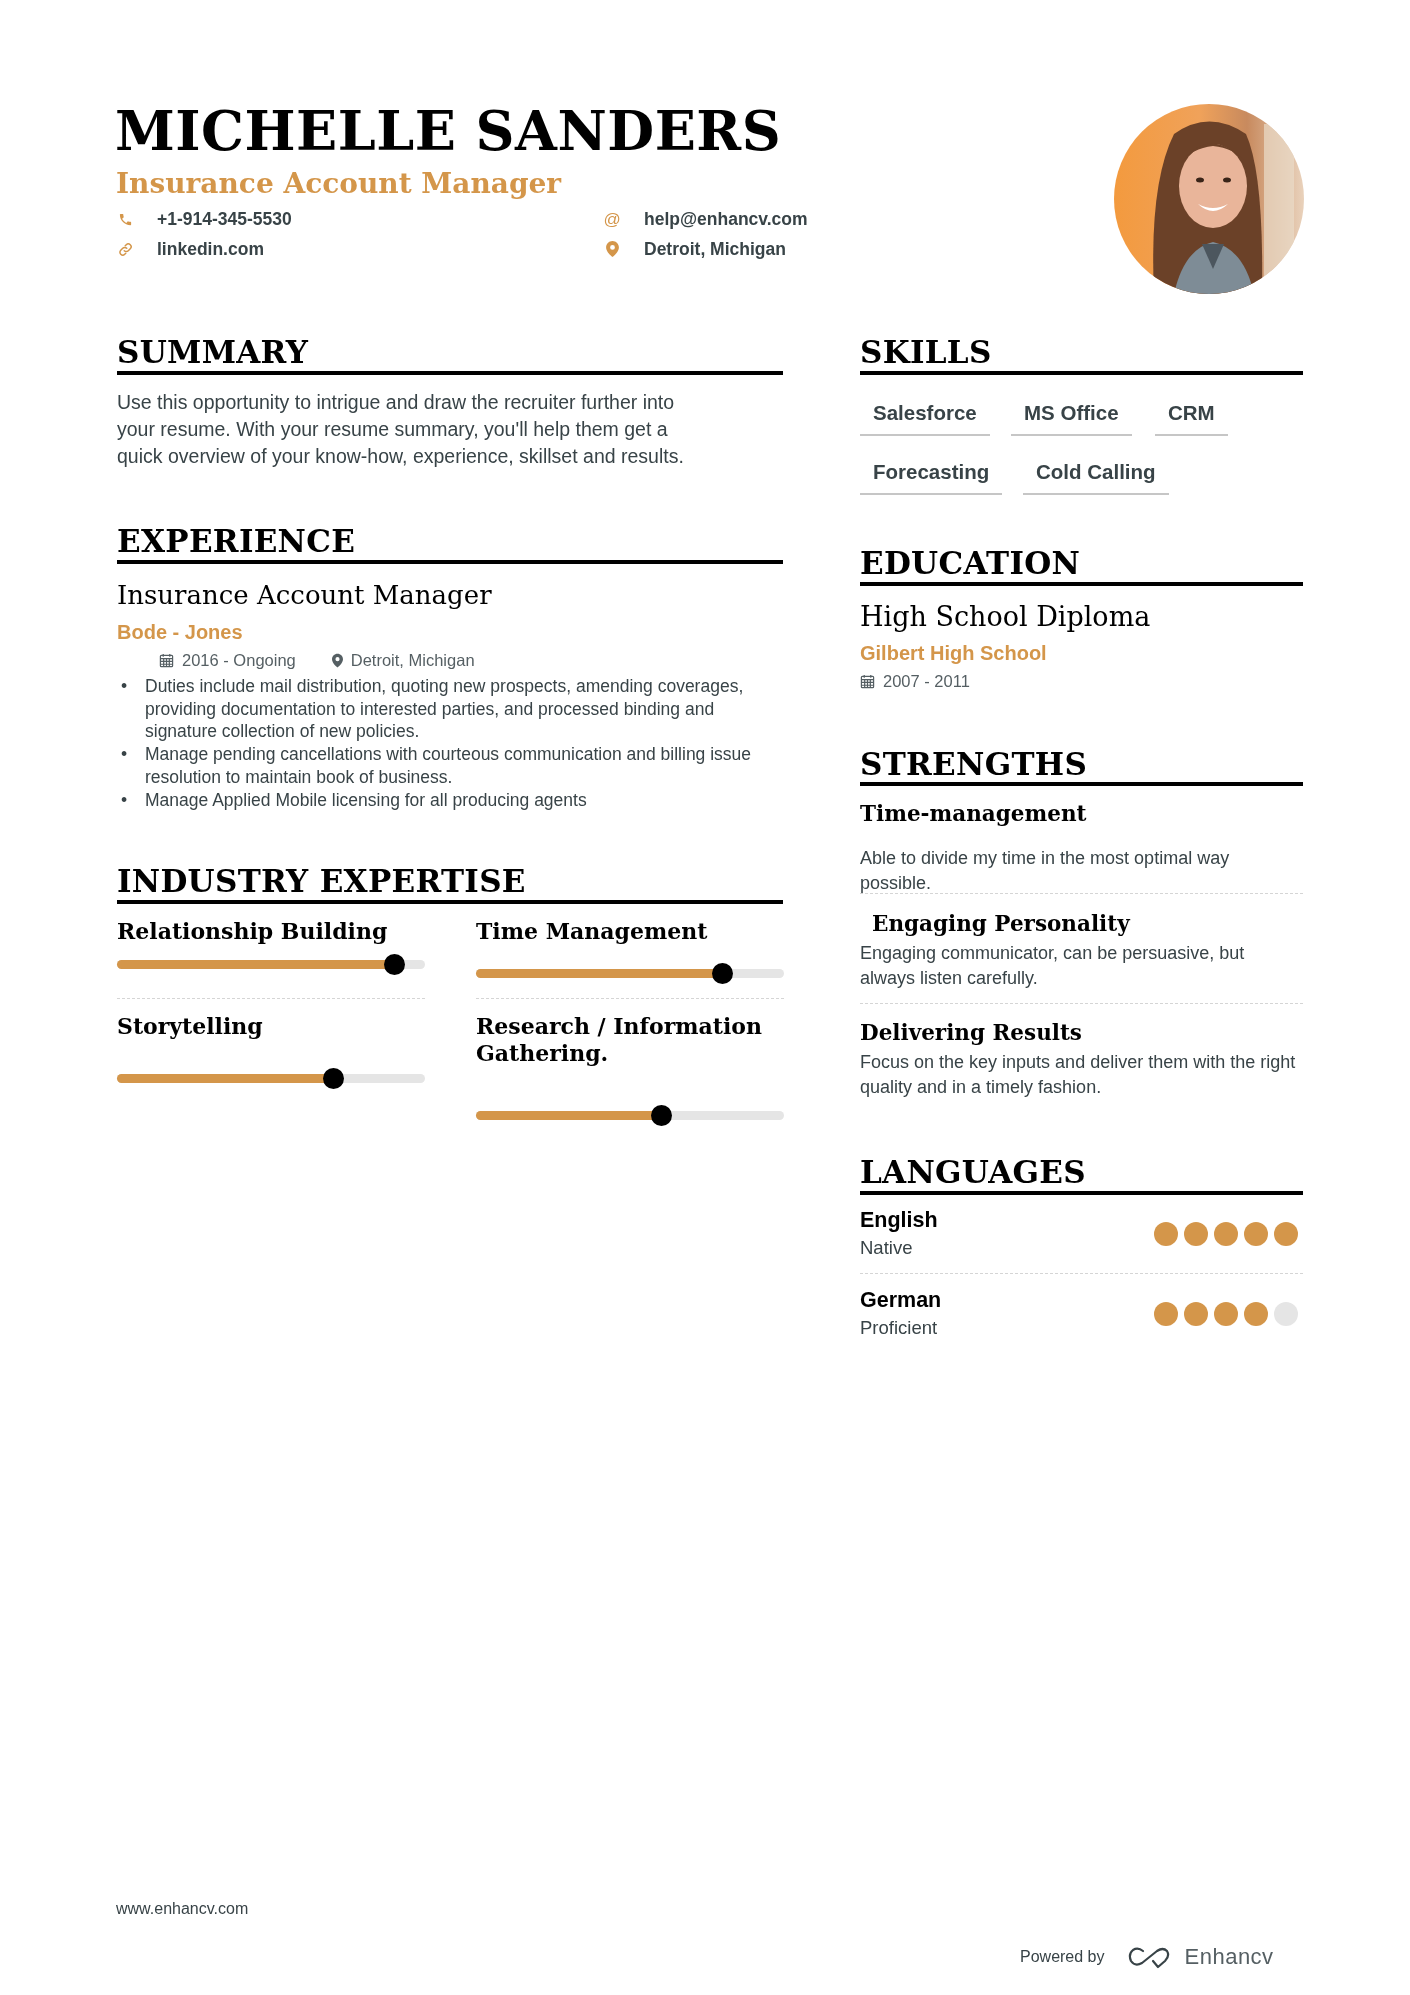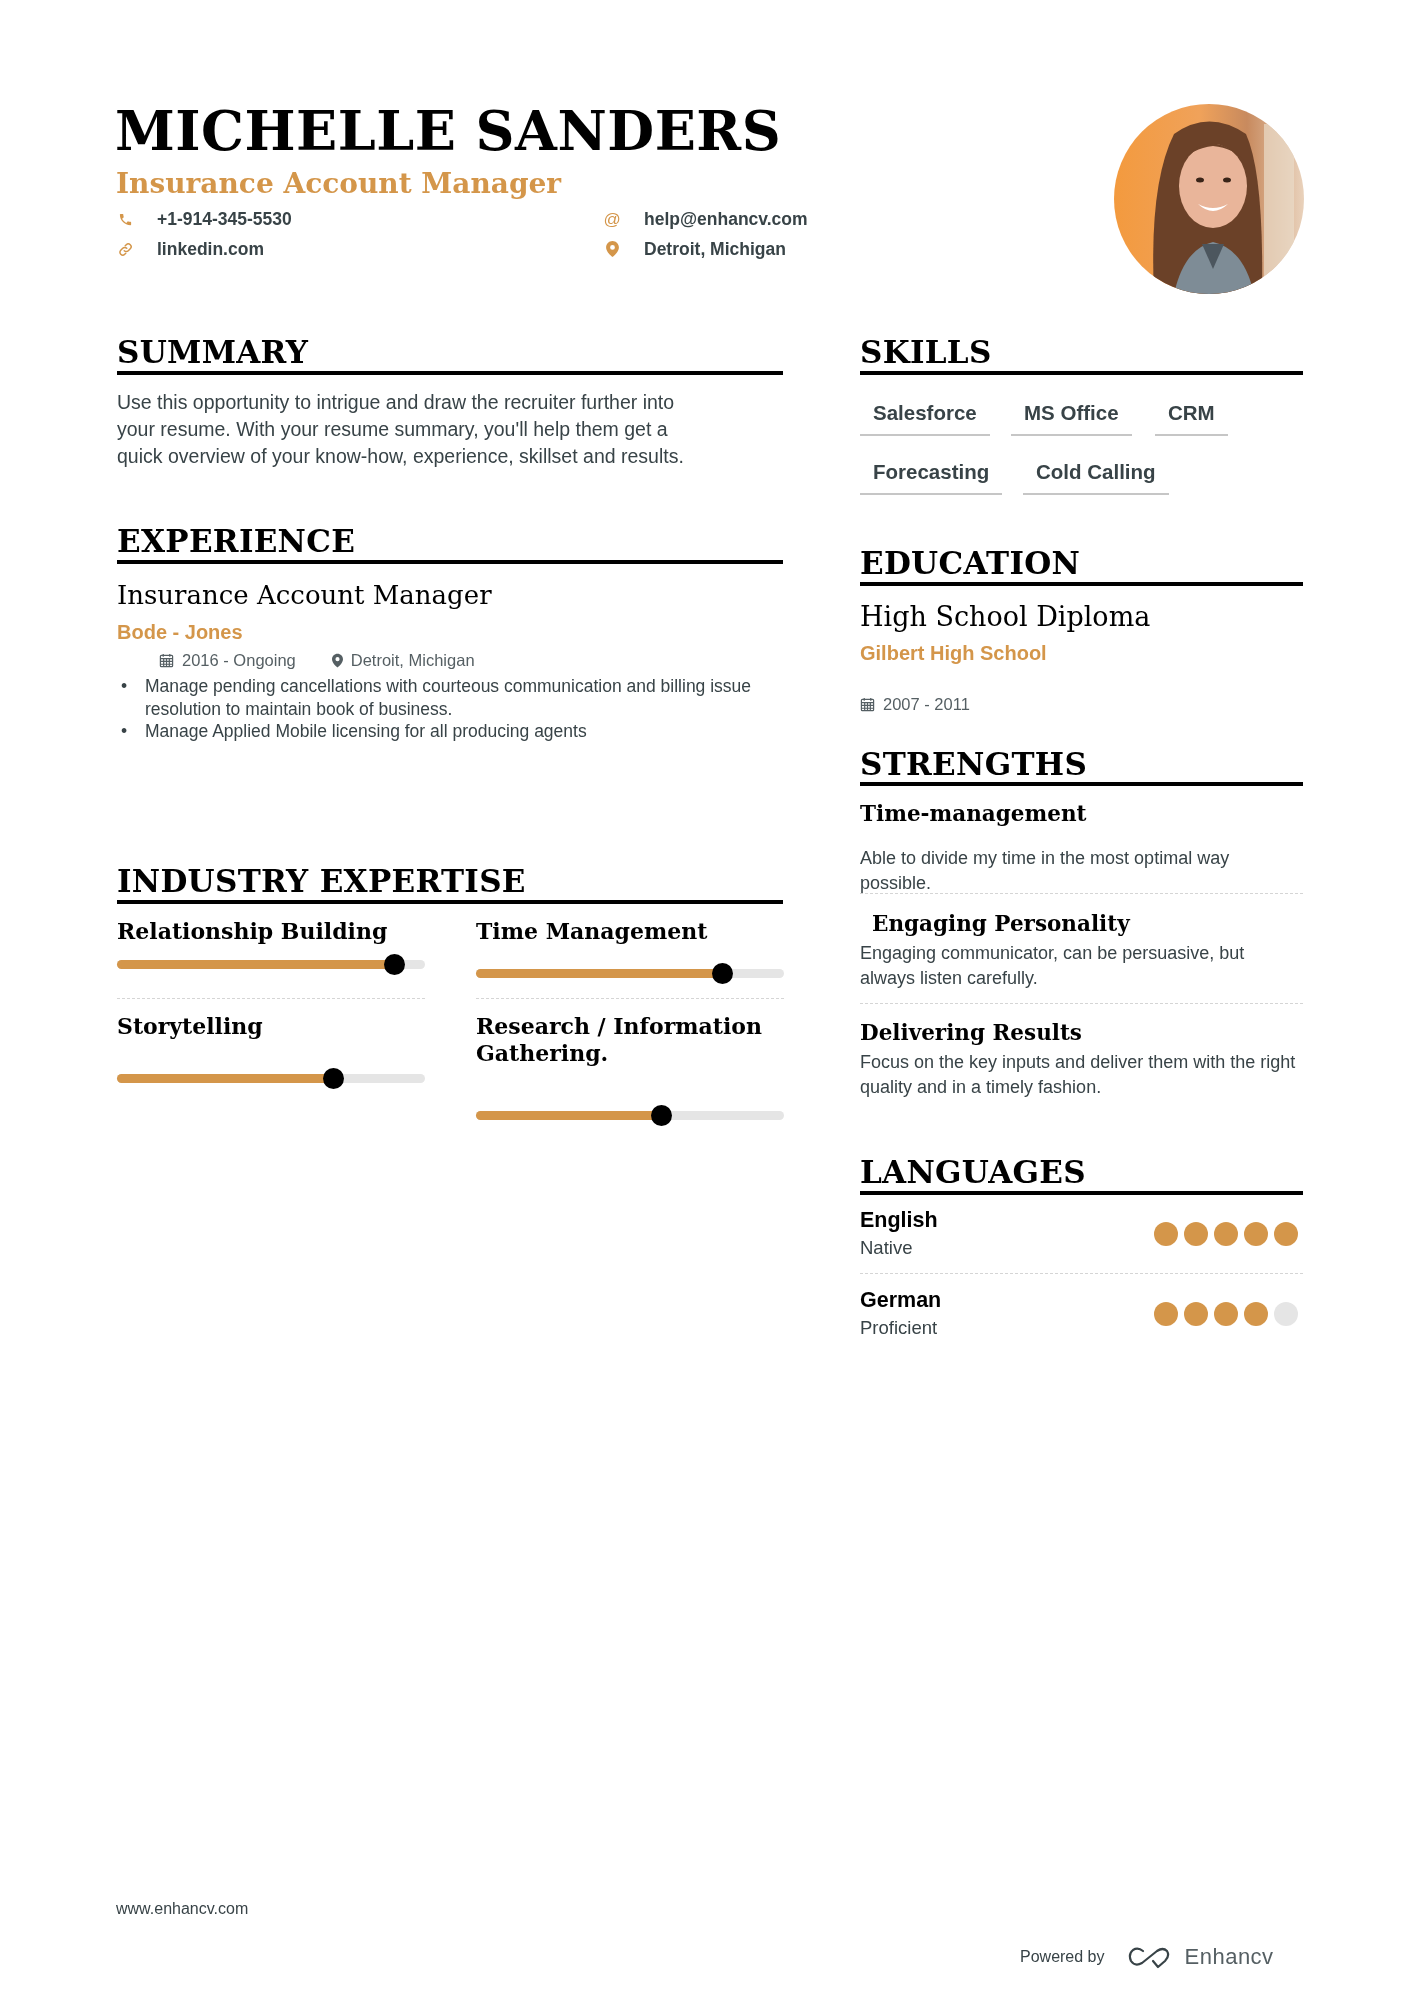--- a/index.html
+++ b/index.html
@@ -142,20 +142,21 @@
   <span>2016 - Ongoing</span>
   <span style="width:20px;"></span>
   <span class="ic">
     <svg width="11" height="15" viewBox="0 0 24 30">
         <path fill="#555f63" d="M12 0C5.4 0 0 5.4 0 12c0 9 12 18 12 18s12-9 12-18C24 5.4 18.6 0 12 0zm0 16.5a4.5 4.5 0 1 1 0-9 4.5 4.5 0 0 1 0 9z"></path>
       </svg>
   </span>
   <span>Detroit, Michigan</span>
 </div>
 <ul class="abs bullets" style="left:117px; top:675px; width:670px;">
+  <li>Duties include mail distribution, quoting new prospects, amending coverages, providing documentation to interested parties, and processed binding and signature collection of new policies.</li>
   <li>Manage pending cancellations with courteous communication and billing issue resolution to maintain book of business.</li>
   <li>Manage Applied Mobile licensing for all producing agents</li>
 </ul>
 
 <div class="abs sec-title serif" style="left:117px; top:866px;">INDUSTRY EXPERTISE</div>
 <div class="abs rule" style="left:117px; top:900px; width:666px;"></div>
 
 <div class="abs exp-label serif" style="left:117px; top:918px; width:300px;">Relationship Building</div>
 <div class="abs track" style="left:117px; top:960px;">
   <div class="fill" style="width:90%;"></div>
@@ -189,21 +190,21 @@
 <div class="skill" style="left:860px; top:403px;">Salesforce</div>
 <div class="skill" style="left:1011px; top:403px;">MS Office</div>
 <div class="skill" style="left:1155px; top:403px;">CRM</div>
 <div class="skill" style="left:860px; top:462px;">Forecasting</div>
 <div class="skill" style="left:1023px; top:462px;">Cold Calling</div>
 
 <div class="abs sec-title serif" style="left:860px; top:548px;">EDUCATION</div>
 <div class="abs rule" style="left:860px; top:582px; width:443px;"></div>
 <div class="abs degree serif" style="left:860px; top:603px;">High School Diploma</div>
 <div class="abs company" style="left:860px; top:643px;">Gilbert High School</div>
-<div class="abs meta" style="left:860px; top:696px;align-items:center;">
+<div class="abs meta" style="left:860px; top:673px;align-items:center;">
   <span class="ic">
     <svg width="15" height="15" viewBox="0 0 16 16" fill="none" stroke="#555f63" stroke-width="1.3">
         <rect x="1.5" y="2.5" width="13" height="12" rx="1"></rect>
         <path d="M1.5 6h13M4.5 1v3M11.5 1v3M5 6v8.5M8 6v8.5M11 6v8.5M1.5 9h13M1.5 12h13"></path>
       </svg>
   </span>
   <span>2007 - 2011</span>
 </div>
 
 <div class="abs sec-title serif" style="left:860px; top:749px;">STRENGTHS</div>

